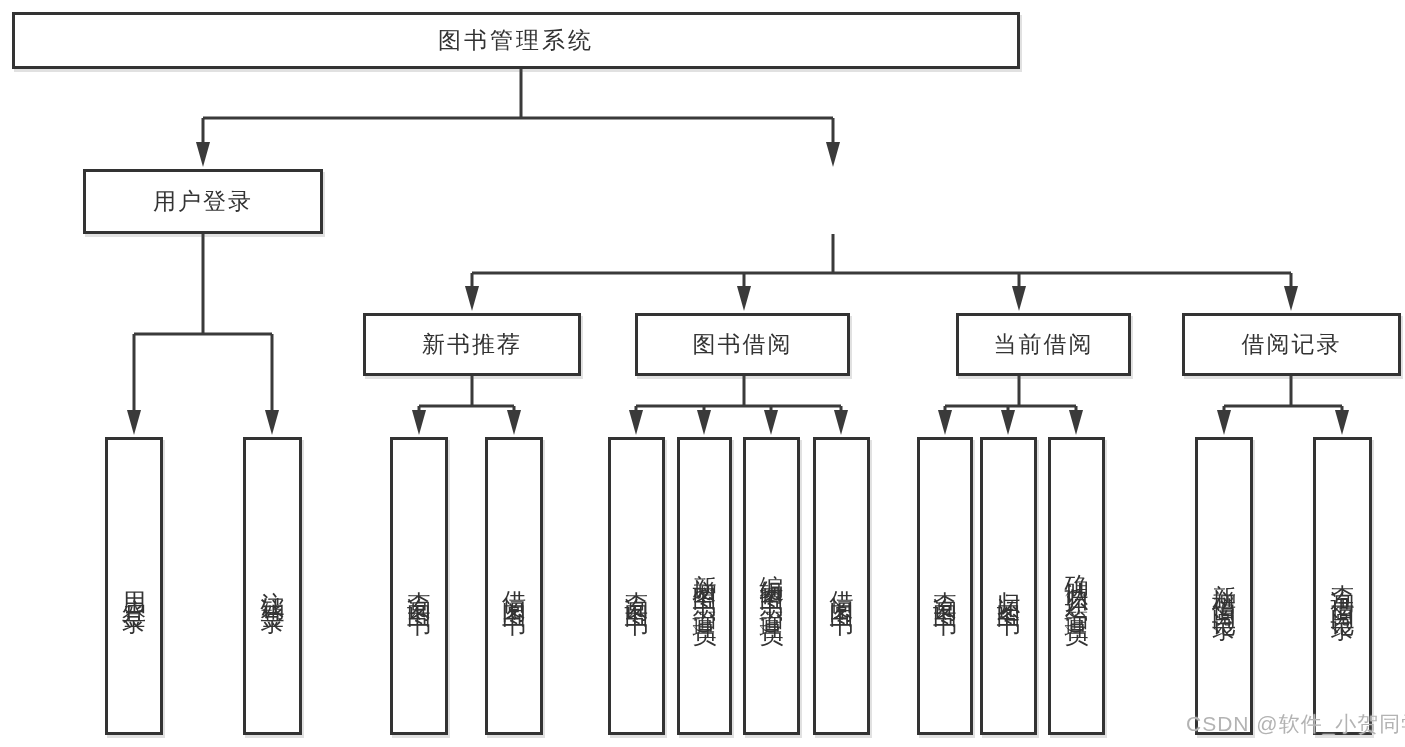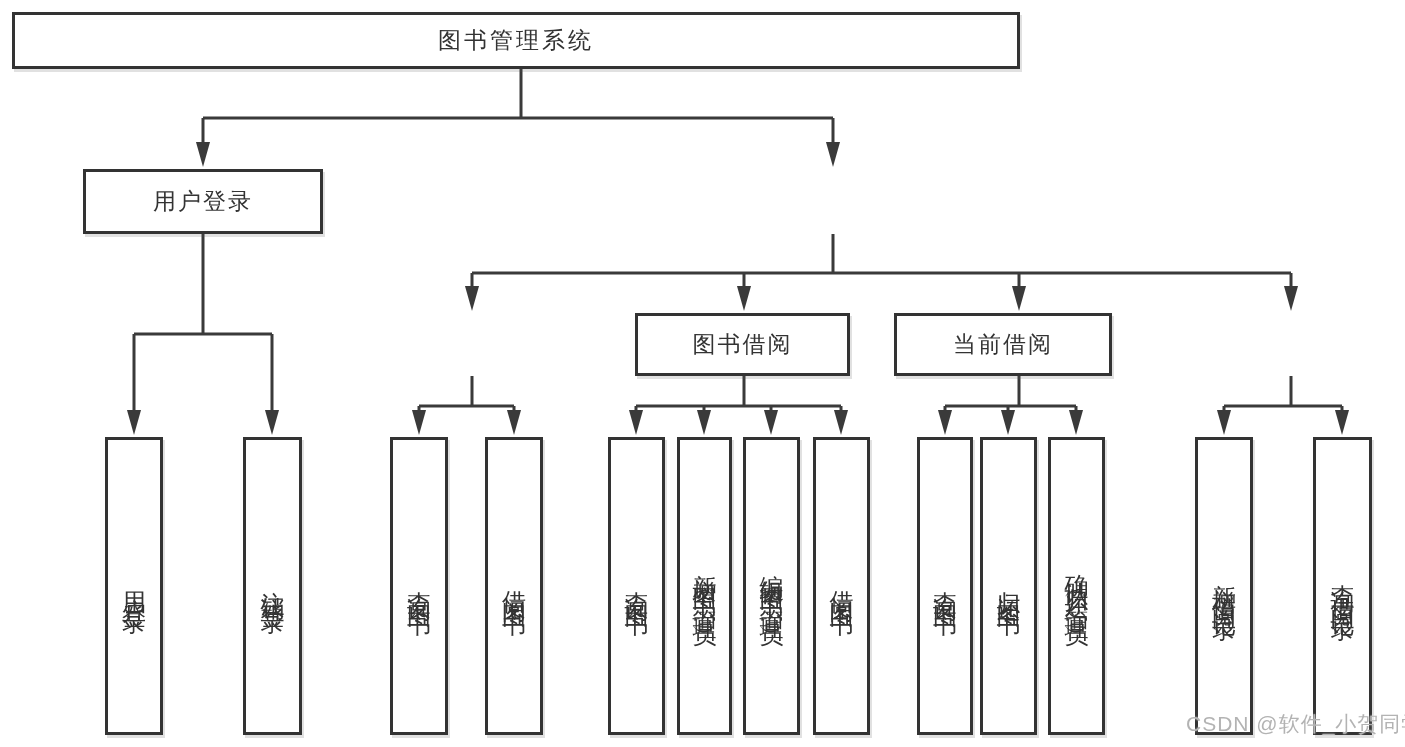--- a/index.html
+++ b/index.html
@@ -68,22 +68,24 @@
     <polygon points="1001,410 1015,410 1008,435"></polygon>
     <polygon points="1069,410 1083,410 1076,435"></polygon>
     <polygon points="1217,410 1231,410 1224,435"></polygon>
     <polygon points="1335,410 1349,410 1342,435"></polygon>
   </svg>
 
   <div class="box hbox root-box" style="left:12px;top:12px;width:1008px;height:57px">图书管理系统</div>
 
   <div class="box hbox" style="left:83px;top:169px;width:240px;height:65px">用户登录</div>
 
+  <div class="box hbox" style="left:363px;top:313px;width:218px;height:63px">新书推荐</div>
   <div class="box hbox" style="left:635px;top:313px;width:215px;height:63px">图书借阅</div>
-  <div class="box hbox" style="left:894px;top:313px;width:218px;height:63px">当前借阅</div>
+  <div class="box hbox" style="left:956px;top:313px;width:175px;height:63px">当前借阅</div>
+  <div class="box hbox" style="left:1182px;top:313px;width:219px;height:63px">借阅记录</div>
 
   <div class="box vbox" style="left:105px;top:437px;width:58px;height:298px">用户登录</div>
   <div class="box vbox" style="left:243px;top:437px;width:59px;height:298px">注销登录</div>
 
   <div class="box vbox" style="left:390px;top:437px;width:58px;height:298px">查询图书</div>
   <div class="box vbox" style="left:485px;top:437px;width:58px;height:298px">借阅图书</div>
 
   <div class="box vbox" style="left:608px;top:437px;width:57px;height:298px">查询图书</div>
   <div class="box vbox" style="left:677px;top:437px;width:55px;height:298px">新增图书（管理员）</div>
   <div class="box vbox" style="left:743px;top:437px;width:57px;height:298px">编辑图书（管理员）</div>

